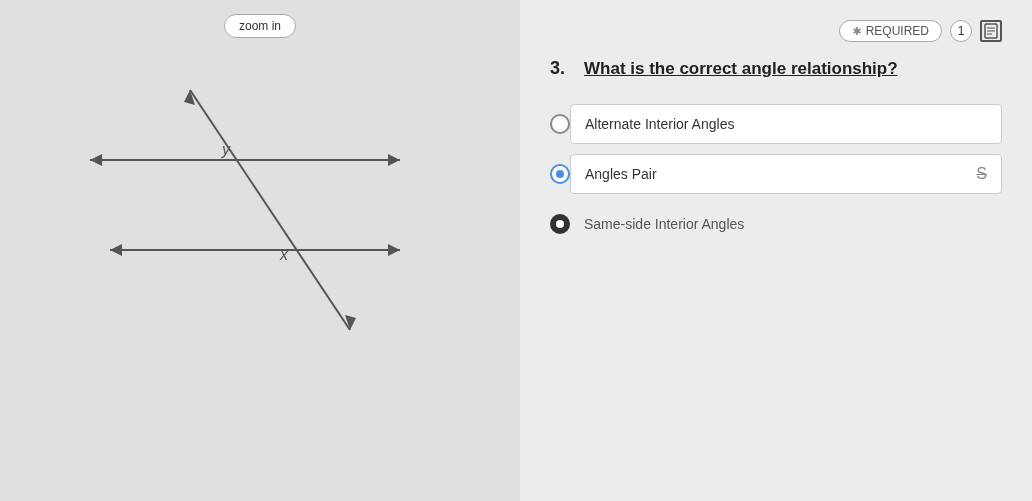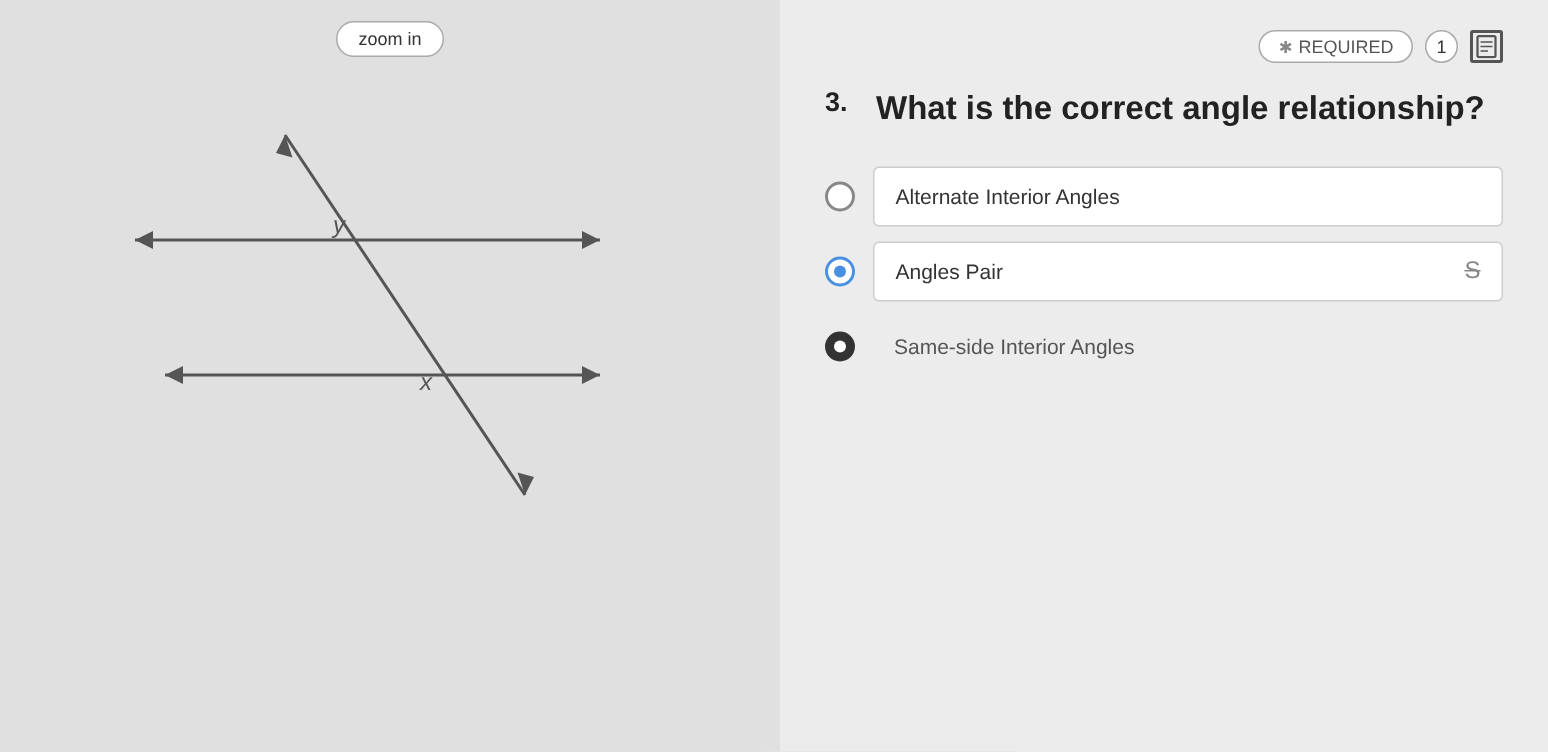--- a/index.html
+++ b/index.html
@@ -54,24 +54,25 @@
     }
 
     .question-number {
       font-size: 18px;
       font-weight: bold;
       color: #222;
       min-width: 24px;
     }
 
     .question-text {
-      font-size: 22px;
+      font-size: 17px;
       font-weight: bold;
       color: #222;
       line-height: 1.3;
+      text-decoration: underline;
     }
 
     .required-badge {
       background: #fff;
       border: 1px solid #aaa;
       border-radius: 20px;
       padding: 3px 12px;
       font-size: 12px;
       color: #555;
       display: flex;
@@ -112,21 +113,20 @@
     
     .options-list {
       display: flex;
       flex-direction: column;
       gap: 10px;
     }
 
     .option-item {
       display: flex;
       align-items: center;
-      gap: 12px;
       cursor: pointer;
     }
 
     .radio-circle {
       width: 20px;
       height: 20px;
       border: 2px solid #888;
       border-radius: 50%;
       flex-shrink: 0;
       background: #fff;

